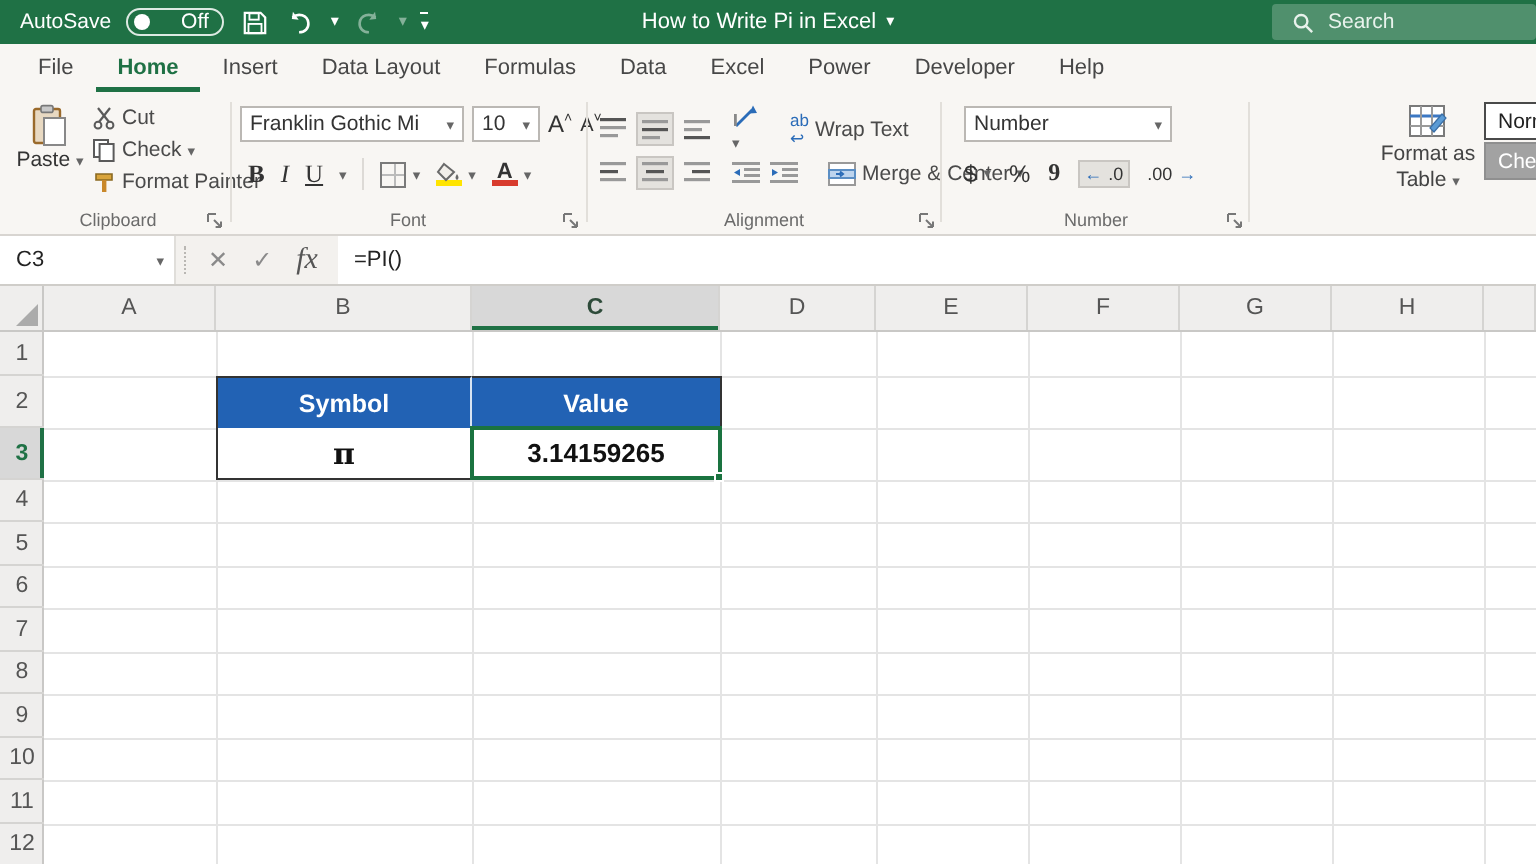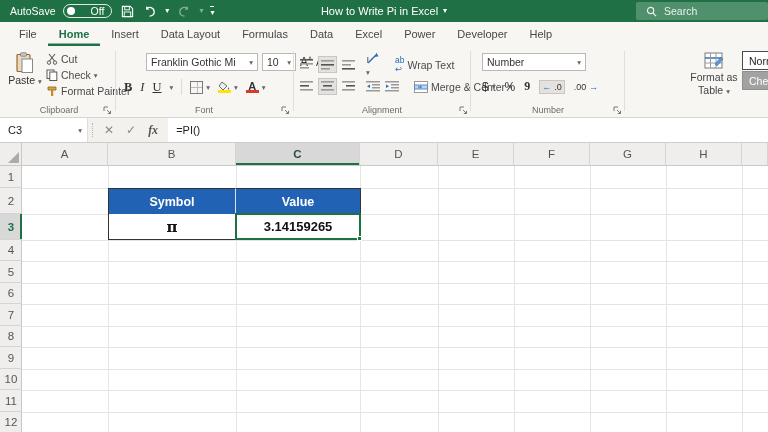--- a/index.html
+++ b/index.html
@@ -40,21 +40,21 @@
   .biu { font-family:"Liberation Serif", serif; font-size:12.5px; color:#333; }
   .clrbar { display:block; height:3px; width:13px; margin-top:-1px; }
   .gallery-box { width:75px; height:19px; font-size:10.5px; display:flex; align-items:center; padding-left:6px; }
   .styles-lbl { text-align:center; line-height:1.25; font-size:10.5px; color:#444; }
 
   
   .fbar { position:absolute; left:0; top:118px; width:768px; height:25px; background:#F3F1EE; border-bottom:1px solid #CFCDC9; display:flex; align-items:stretch; }
   .namebox { width:88px; background:#fff; border-right:1px solid #E0DEDA; display:flex; align-items:center; justify-content:space-between; padding:0 5px 0 8px; font-size:11px; color:#222; }
   .fsep { width:6px; border-left:1px dotted #b9b7b3; margin:5px 0 5px 4px; }
   .ficons { display:flex; align-items:center; gap:12px; padding:0 10px 0 6px; color:#8a8a8a; }
-  .fx { font-family:"Liberation Serif", serif; font-style:italic; font-weight:bold; color:#555; font-size:12px; }
+  .fx { font-family:"Liberation Serif", serif; font-style:italic; font-weight:normal; color:#555; font-size:15px; }
   .finput { flex:1; background:#fff; display:flex; align-items:center; padding-left:8px; font-size:11px; color:#222; }
 
   
   .colheaders { position:absolute; left:0; top:143px; width:768px; height:23px; background:#EFEEED; border-bottom:1px solid #C9C8C6; display:flex; font-size:11.5px; color:#555; }
   .corner { width:22px; height:22px; border-right:1px solid #C9C8C6; position:relative; background:#EFEEED; }
   .corner-tri { position:absolute; right:2px; bottom:2px; width:0; height:0; border-bottom:11px solid #ABABAB; border-left:11px solid transparent; }
   .chcell { display:flex; align-items:center; justify-content:center; border-right:1px solid #D5D4D2; height:22px; }
   .chcell.sel { background:#D8D8D8; box-shadow:inset 0 -2px 0 #1F7145; color:#2e4b3a; font-weight:bold; }
   .gridbody { position:absolute; left:0; top:166px; width:768px; height:266px; background:#fff; }
   .vline { position:absolute; top:0; bottom:0; width:1px; background:#E4E4E4; }
@@ -178,21 +178,21 @@
       <div class="glabel">Clipboard</div>
       <svg class="launcher" style="right:2px;" viewBox="0 0 9 9">
           <path d="M1 1 H5 M1 1 V5" stroke="#777" stroke-width="1" fill="none"></path>
           <path d="M4 4 L7.5 7.5 M7.5 7.5 H4.8 M7.5 7.5 V4.8" stroke="#777" stroke-width="1" fill="none"></path>
         </svg>
     </div>
     <div class="gsep" style="left:115px;"></div>
 
     <div class="rgroup" style="left:118px; width:172px;">
       <div class="rowline" style="position:absolute; top:6px; left:2px; gap:4px;">
-        <span class="boxctl" style="width:112px;margin-left:26px;">
+        <span class="boxctl" style="width:112px;">
           <span style="overflow:hidden; white-space:nowrap;">Franklin Gothic Mi</span>
             <span class="dd">▾</span>
         </span>
         <span class="boxctl" style="width:34px;">
           <span>10</span>
             <span class="dd">▾</span>
         </span>
         <span class="abtn" style="font-size:12px;"><span>A</span><sup style="font-size:7px;">˄</sup></span>
         <span class="abtn" style="font-size:10px;"><span>A</span><sup style="font-size:7px;">˅</sup></span>
       </div>

